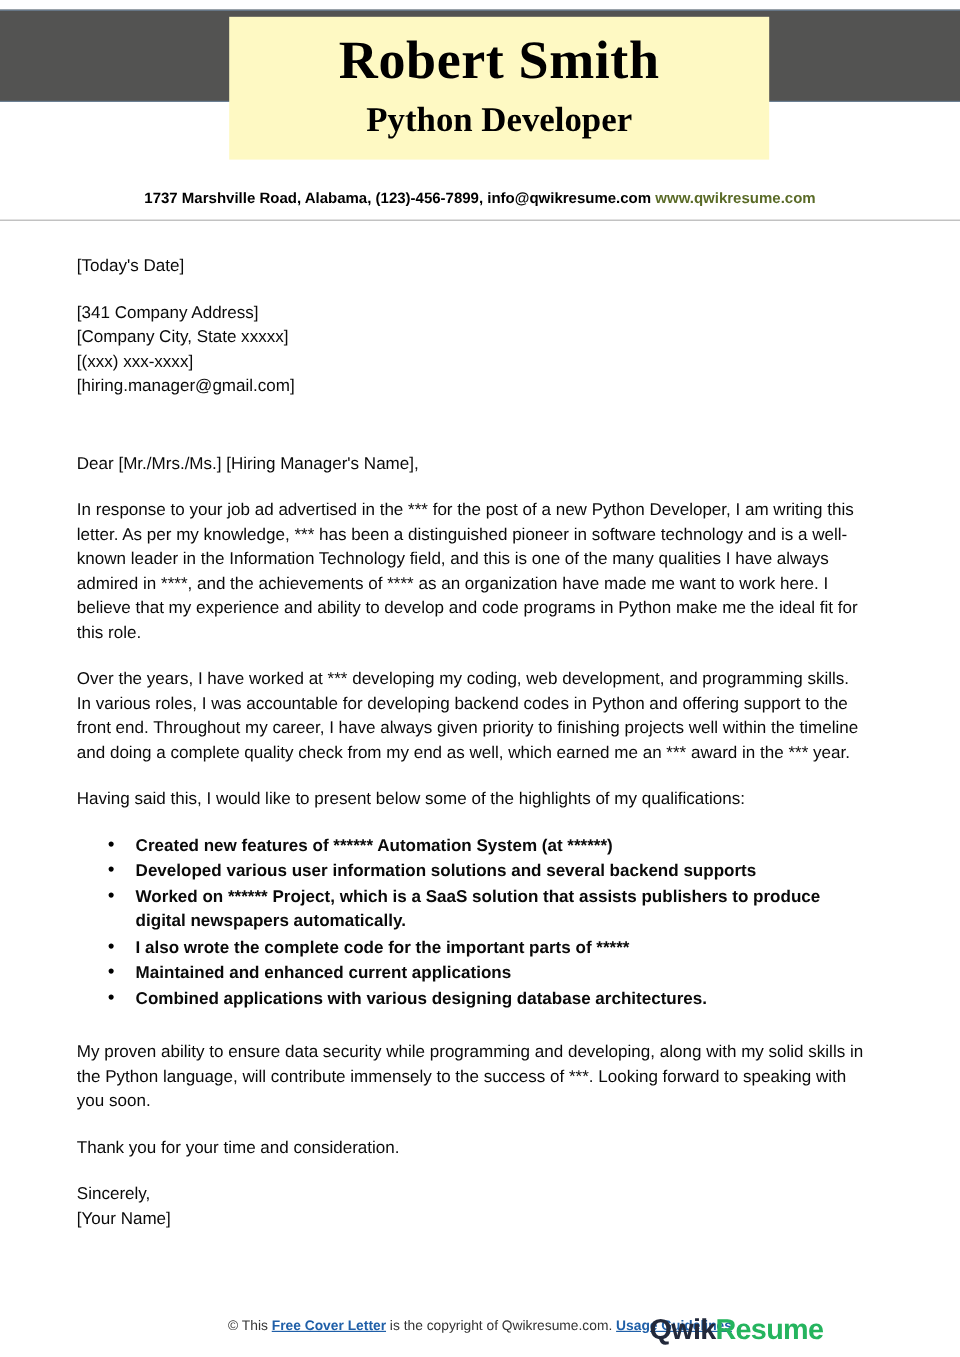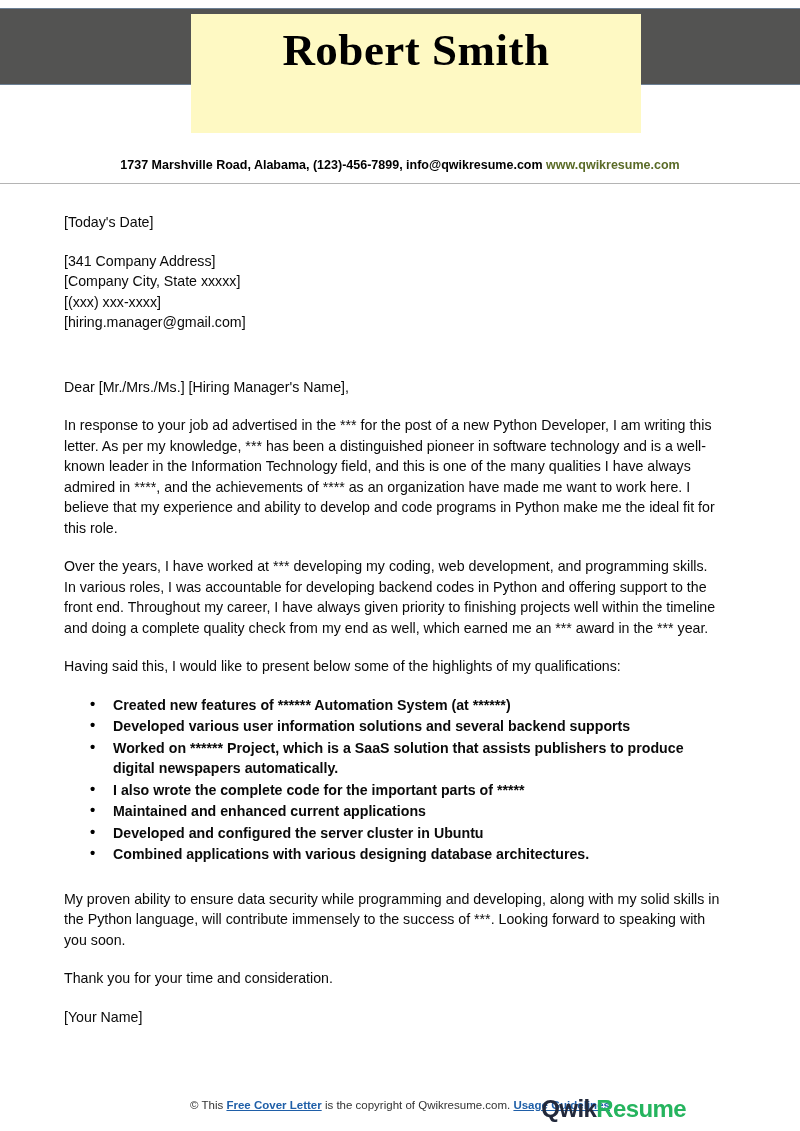--- a/index.html
+++ b/index.html
@@ -162,20 +162,21 @@
   .logo .qwik { color: #22293b; }
   .logo .resume { color: #25b45e; }
 </style>
 </head>
 <body>
 
 <div class="header-band"></div>
 
 <div class="name-block">
   <div class="name-text">Robert Smith</div>
+  <div class="title-text">Python Developer</div>
 </div>
 
 <div class="contact-line">
   <span>1737 Marshville Road, Alabama, (123)-456-7899, info@qwikresume.com</span><span>&nbsp;</span><span class="site">www.qwikresume.com</span>
 </div>
 
 <div class="rule"></div>
 
 <div class="doc-body">
 
@@ -197,31 +198,31 @@
   <p>Over the years, I have worked at *** developing my coding, web development, and programming skills. In various roles, I was accountable for developing backend codes in Python and offering support to the front end. Throughout my career, I have always given priority to finishing projects well within the timeline and doing a complete quality check from my end as well, which earned me an *** award in the *** year.</p>
 
   <p>Having said this, I would like to present below some of the highlights of my qualifications:</p>
 
   <ul class="highlights">
     <li>Created new features of ****** Automation System (at ******)</li>
     <li>Developed various user information solutions and several backend supports</li>
     <li>Worked on ****** Project, which is a SaaS solution that assists publishers to produce digital newspapers automatically.</li>
     <li>I also wrote the complete code for the important parts of *****</li>
     <li>Maintained and enhanced current applications</li>
-    <li>Developed and configured the server cluster in Ubuntu</li>
     <li>Combined applications with various designing database architectures.</li>
   </ul>
 
   <div class="spacer-sm"></div>
 
   <p>My proven ability to ensure data security while programming and developing, along with my solid skills in the Python language, will contribute immensely to the success of ***. Looking forward to speaking with you soon.</p>
 
   <p>Thank you for your time and consideration.</p>
 
   <div class="block-tight">
+    <div>Sincerely,</div>
     <div>[Your Name]</div>
   </div>
 
 </div>
 
 <div class="footer">
   <div class="footer-text">
     <span>© This </span><span class="link">Free Cover Letter</span><span> is the copyright of Qwikresume.com. </span><span class="link">Usage Guidelines</span>
   </div>
   <div class="logo">

